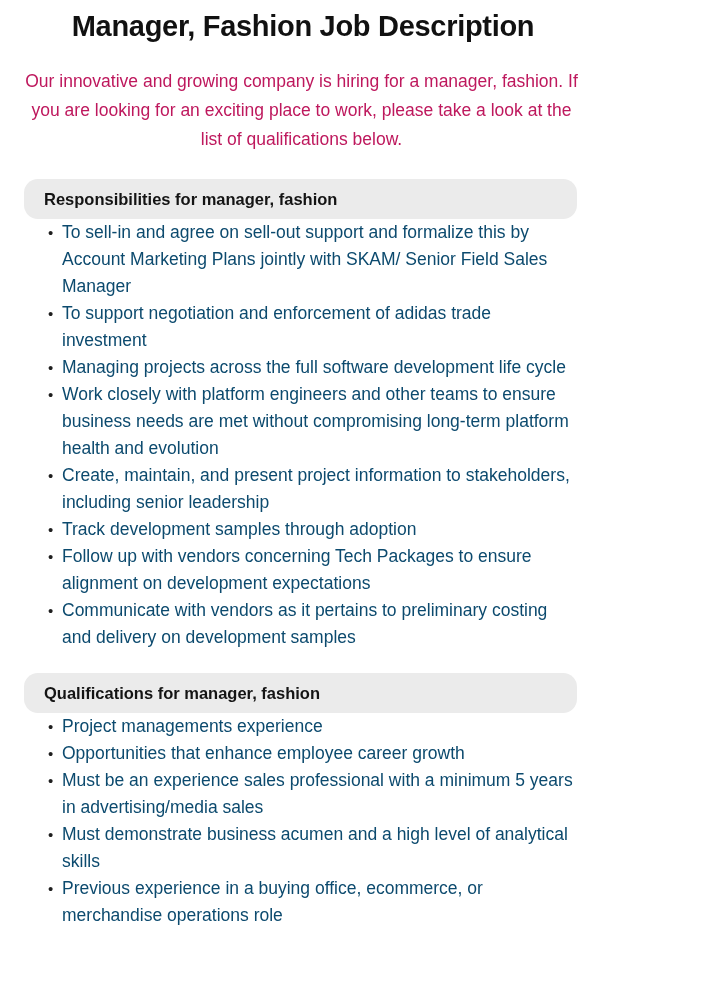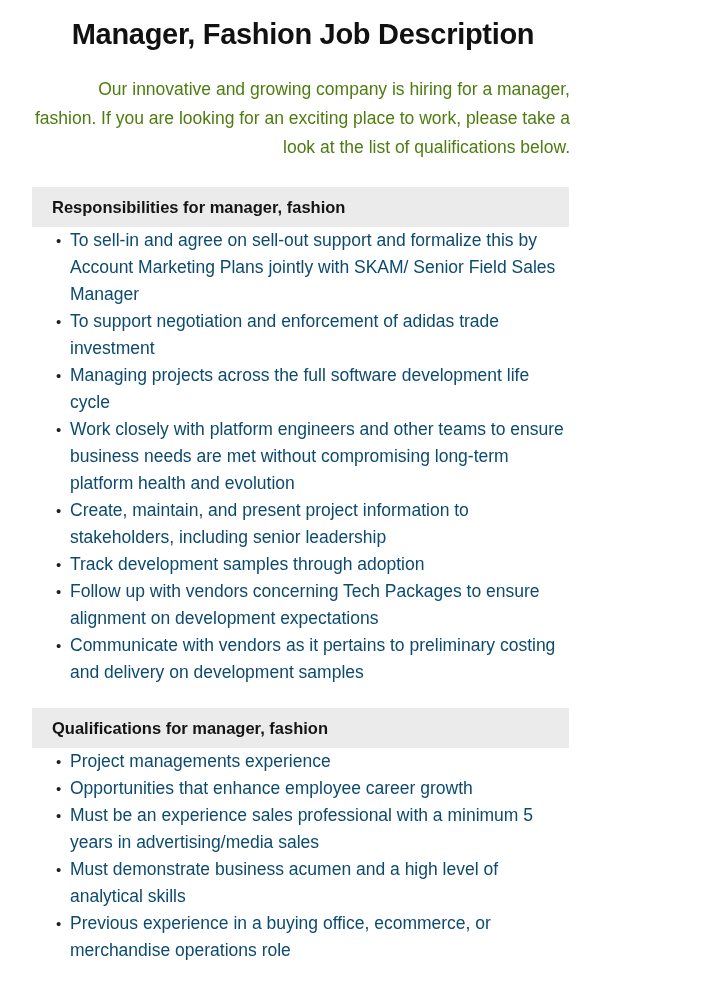--- a/index.html
+++ b/index.html
@@ -13,55 +13,56 @@
     background: #ffffff;
     font-family: "Liberation Sans", sans-serif;
     color: #1a1a1a;
     overflow: hidden;
     -webkit-font-smoothing: antialiased;
   }
 
   .page {
     width: 606px;
     box-sizing: border-box;
-    padding: 12px;
+    padding: 4px;
   }
 
   .doc-title {
     font-size: 29px;
     font-weight: 700;
     text-align: center;
     color: #111111;
     letter-spacing: -0.3px;
     margin: 0;
     padding: 3px 20px 0 20px;
     line-height: 38px;
   }
 
   .intro {
     font-size: 17.5px;
     line-height: 29px;
-    color: #4d7c0f;
+    color: #be185d;
     margin: 0;
     padding: 22px 24px 0 21px;
-    text-align: right;
+    text-align: center;
   }
 
   .section {
     margin: 0;
   }
 
   .section-header {
     background: #ebebeb;
     margin: 0 25px 0 20px;
     height: 40px;
     display: flex;
     align-items: center;
     padding: 0 0 0 20px;
     box-sizing: border-box;
+    border-radius: 14px;
   }
   .section-header .section-title {
     font-size: 16.5px;
     font-weight: 700;
     color: #141414;
     line-height: 1;
   }
 
   .sec-responsibilities {
     margin-top: 25px;

